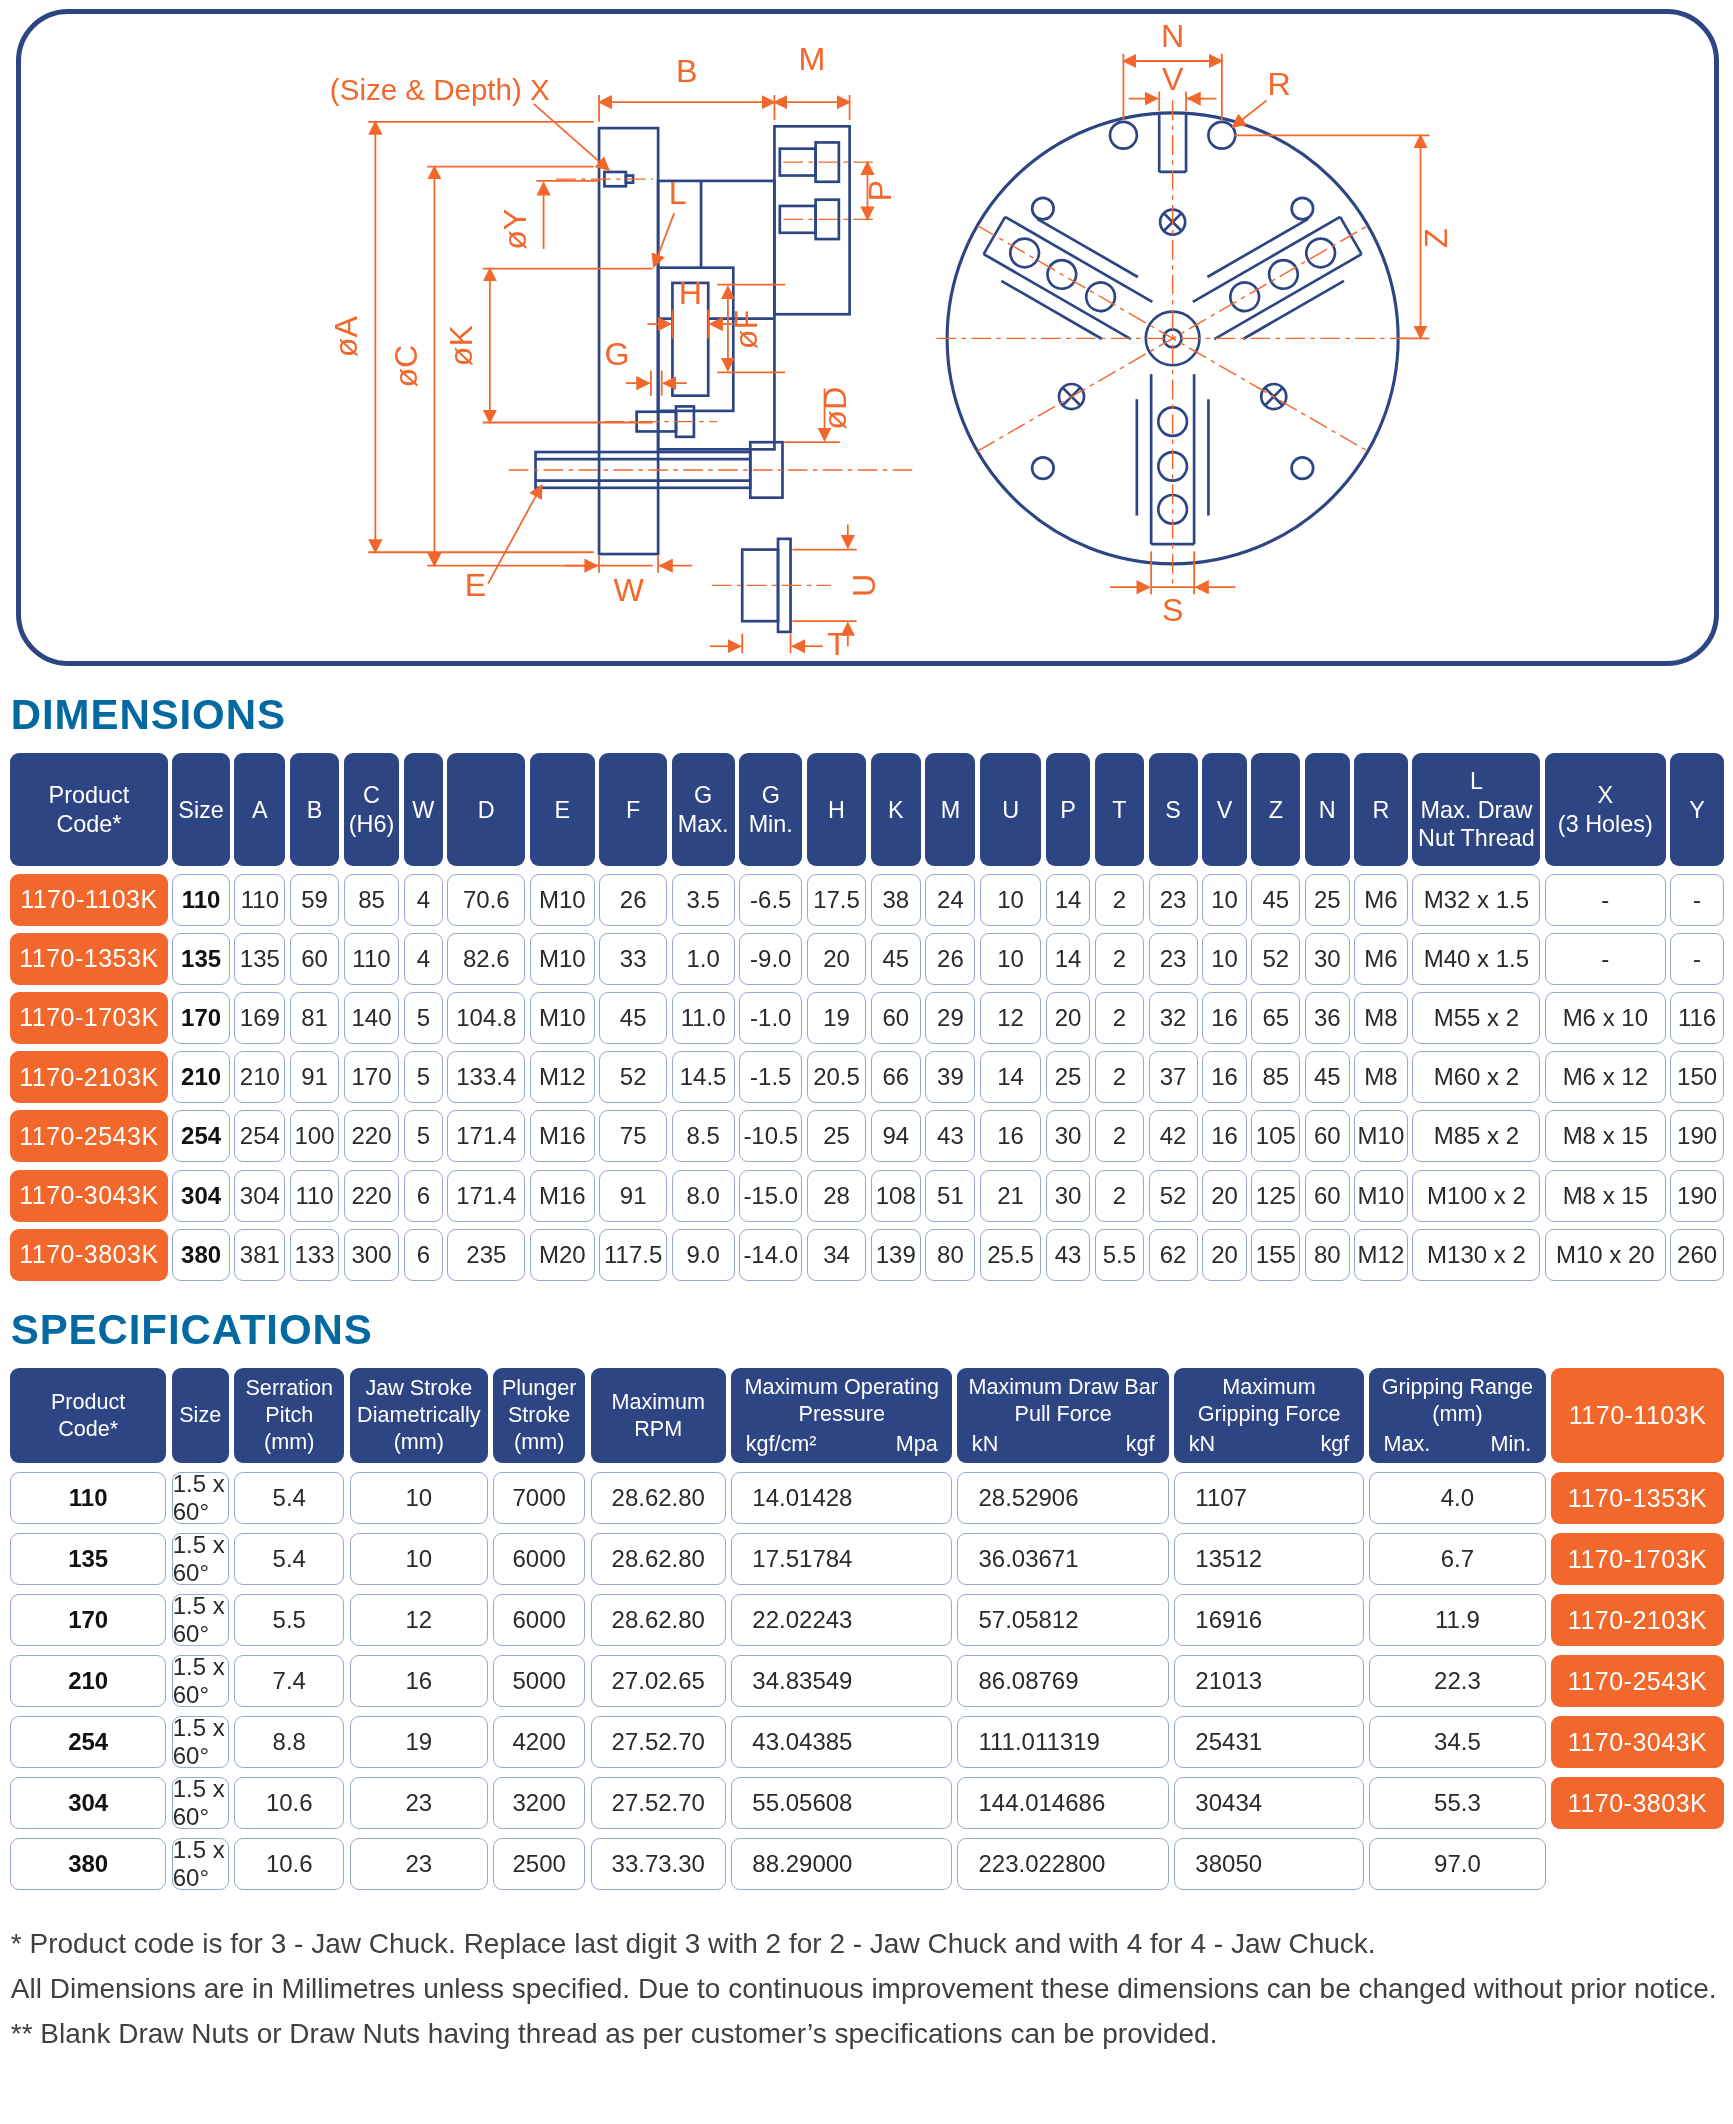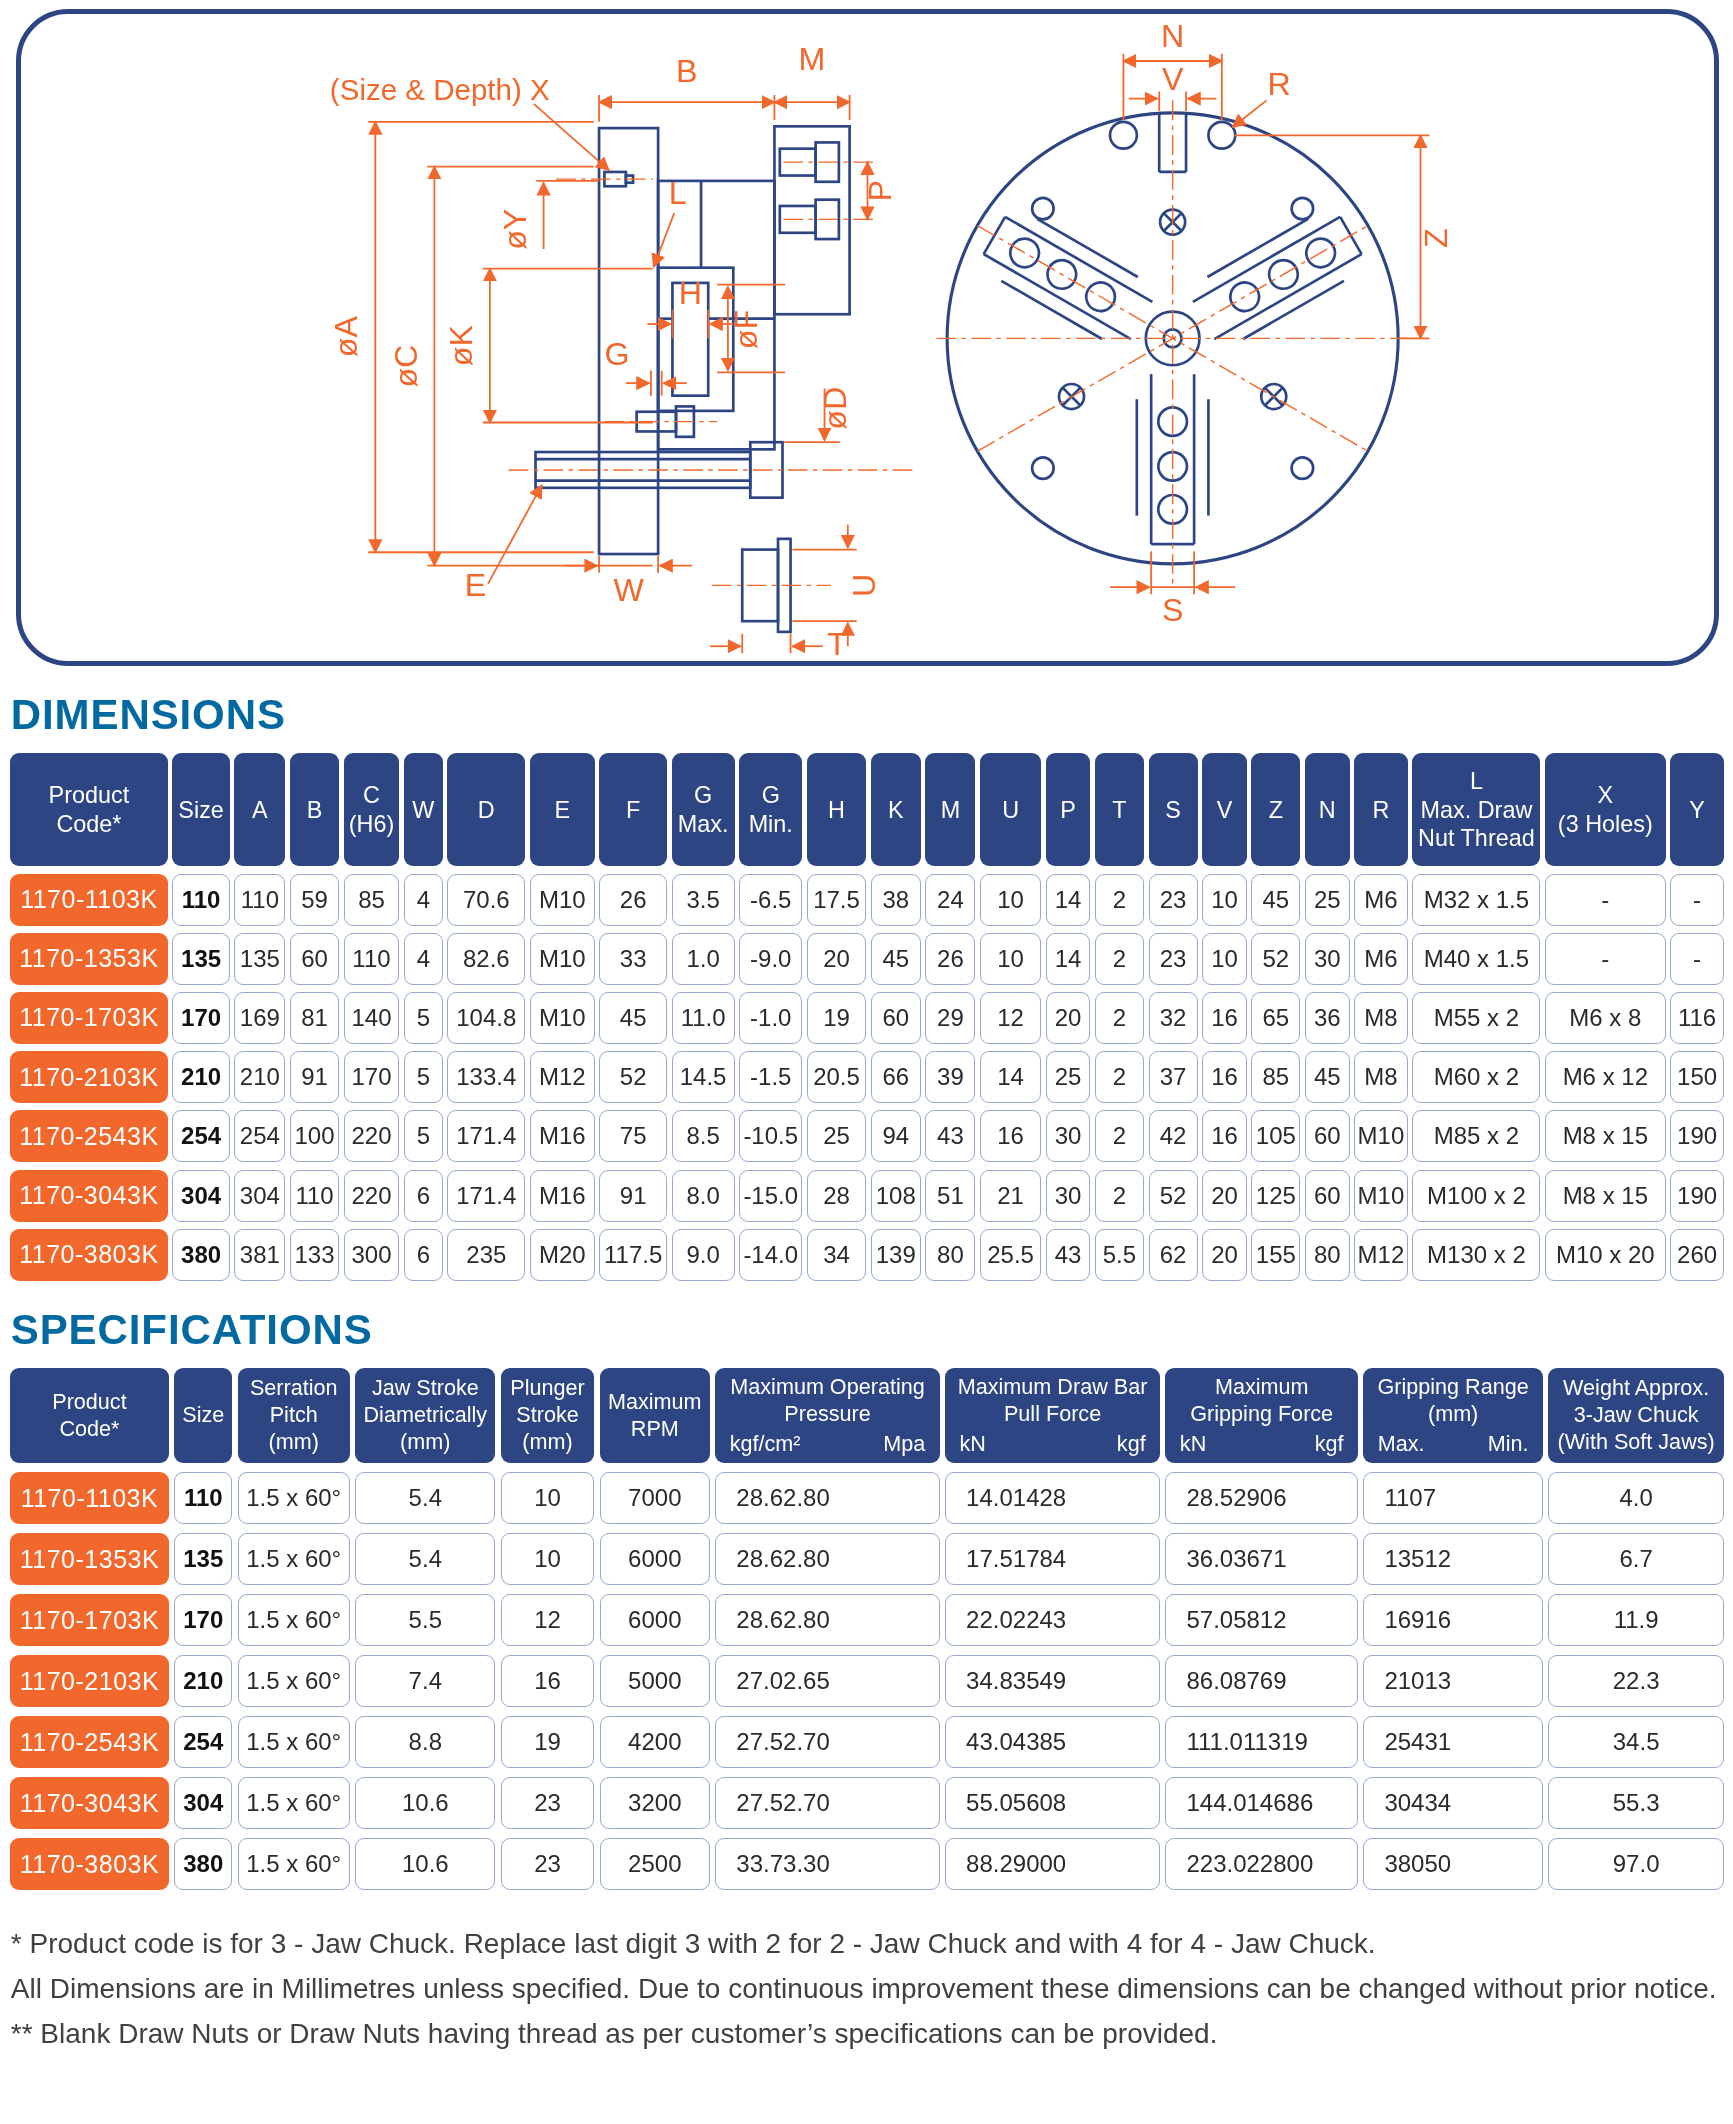--- a/index.html
+++ b/index.html
@@ -352,21 +352,21 @@
     <div class="dcell">29</div>
     <div class="dcell">12</div>
     <div class="dcell">20</div>
     <div class="dcell">2</div>
     <div class="dcell">32</div>
     <div class="dcell">16</div>
     <div class="dcell">65</div>
     <div class="dcell">36</div>
     <div class="dcell">M8</div>
     <div class="dcell">M55 x 2</div>
-    <div class="dcell">M6 x 8</div>
+    <div class="dcell">M6 x 10</div>
     <div class="dcell">116</div>
     <div class="ccell">1170-2103K</div>
     <div class="dcell size">210</div>
     <div class="dcell">210</div>
     <div class="dcell">91</div>
     <div class="dcell">170</div>
     <div class="dcell">5</div>
     <div class="dcell">133.4</div>
     <div class="dcell">M12</div>
     <div class="dcell">52</div>
@@ -516,25 +516,20 @@
       </div>
     </div>
     <div class="hcell">
       <div class="hline">Gripping Range</div>
       <div class="hline">(mm)</div>
       <div class="hsub">
         <span>Max.</span>
         <span>Min.</span>
       </div>
     </div>
-    <div class="hcell">
-      <div class="hline">Weight Approx.</div>
-      <div class="hline">3-Jaw Chuck</div>
-      <div class="hline">(With Soft Jaws)</div>
-    </div>
     <div class="ccell">1170-1103K</div>
     <div class="dcell size">110</div>
     <div class="dcell">1.5 x 60°</div>
     <div class="dcell">5.4</div>
     <div class="dcell">10</div>
     <div class="dcell">7000</div>
     <div class="dcell pair">
       <span>28.6</span>
       <span>2.80</span>
     </div>

